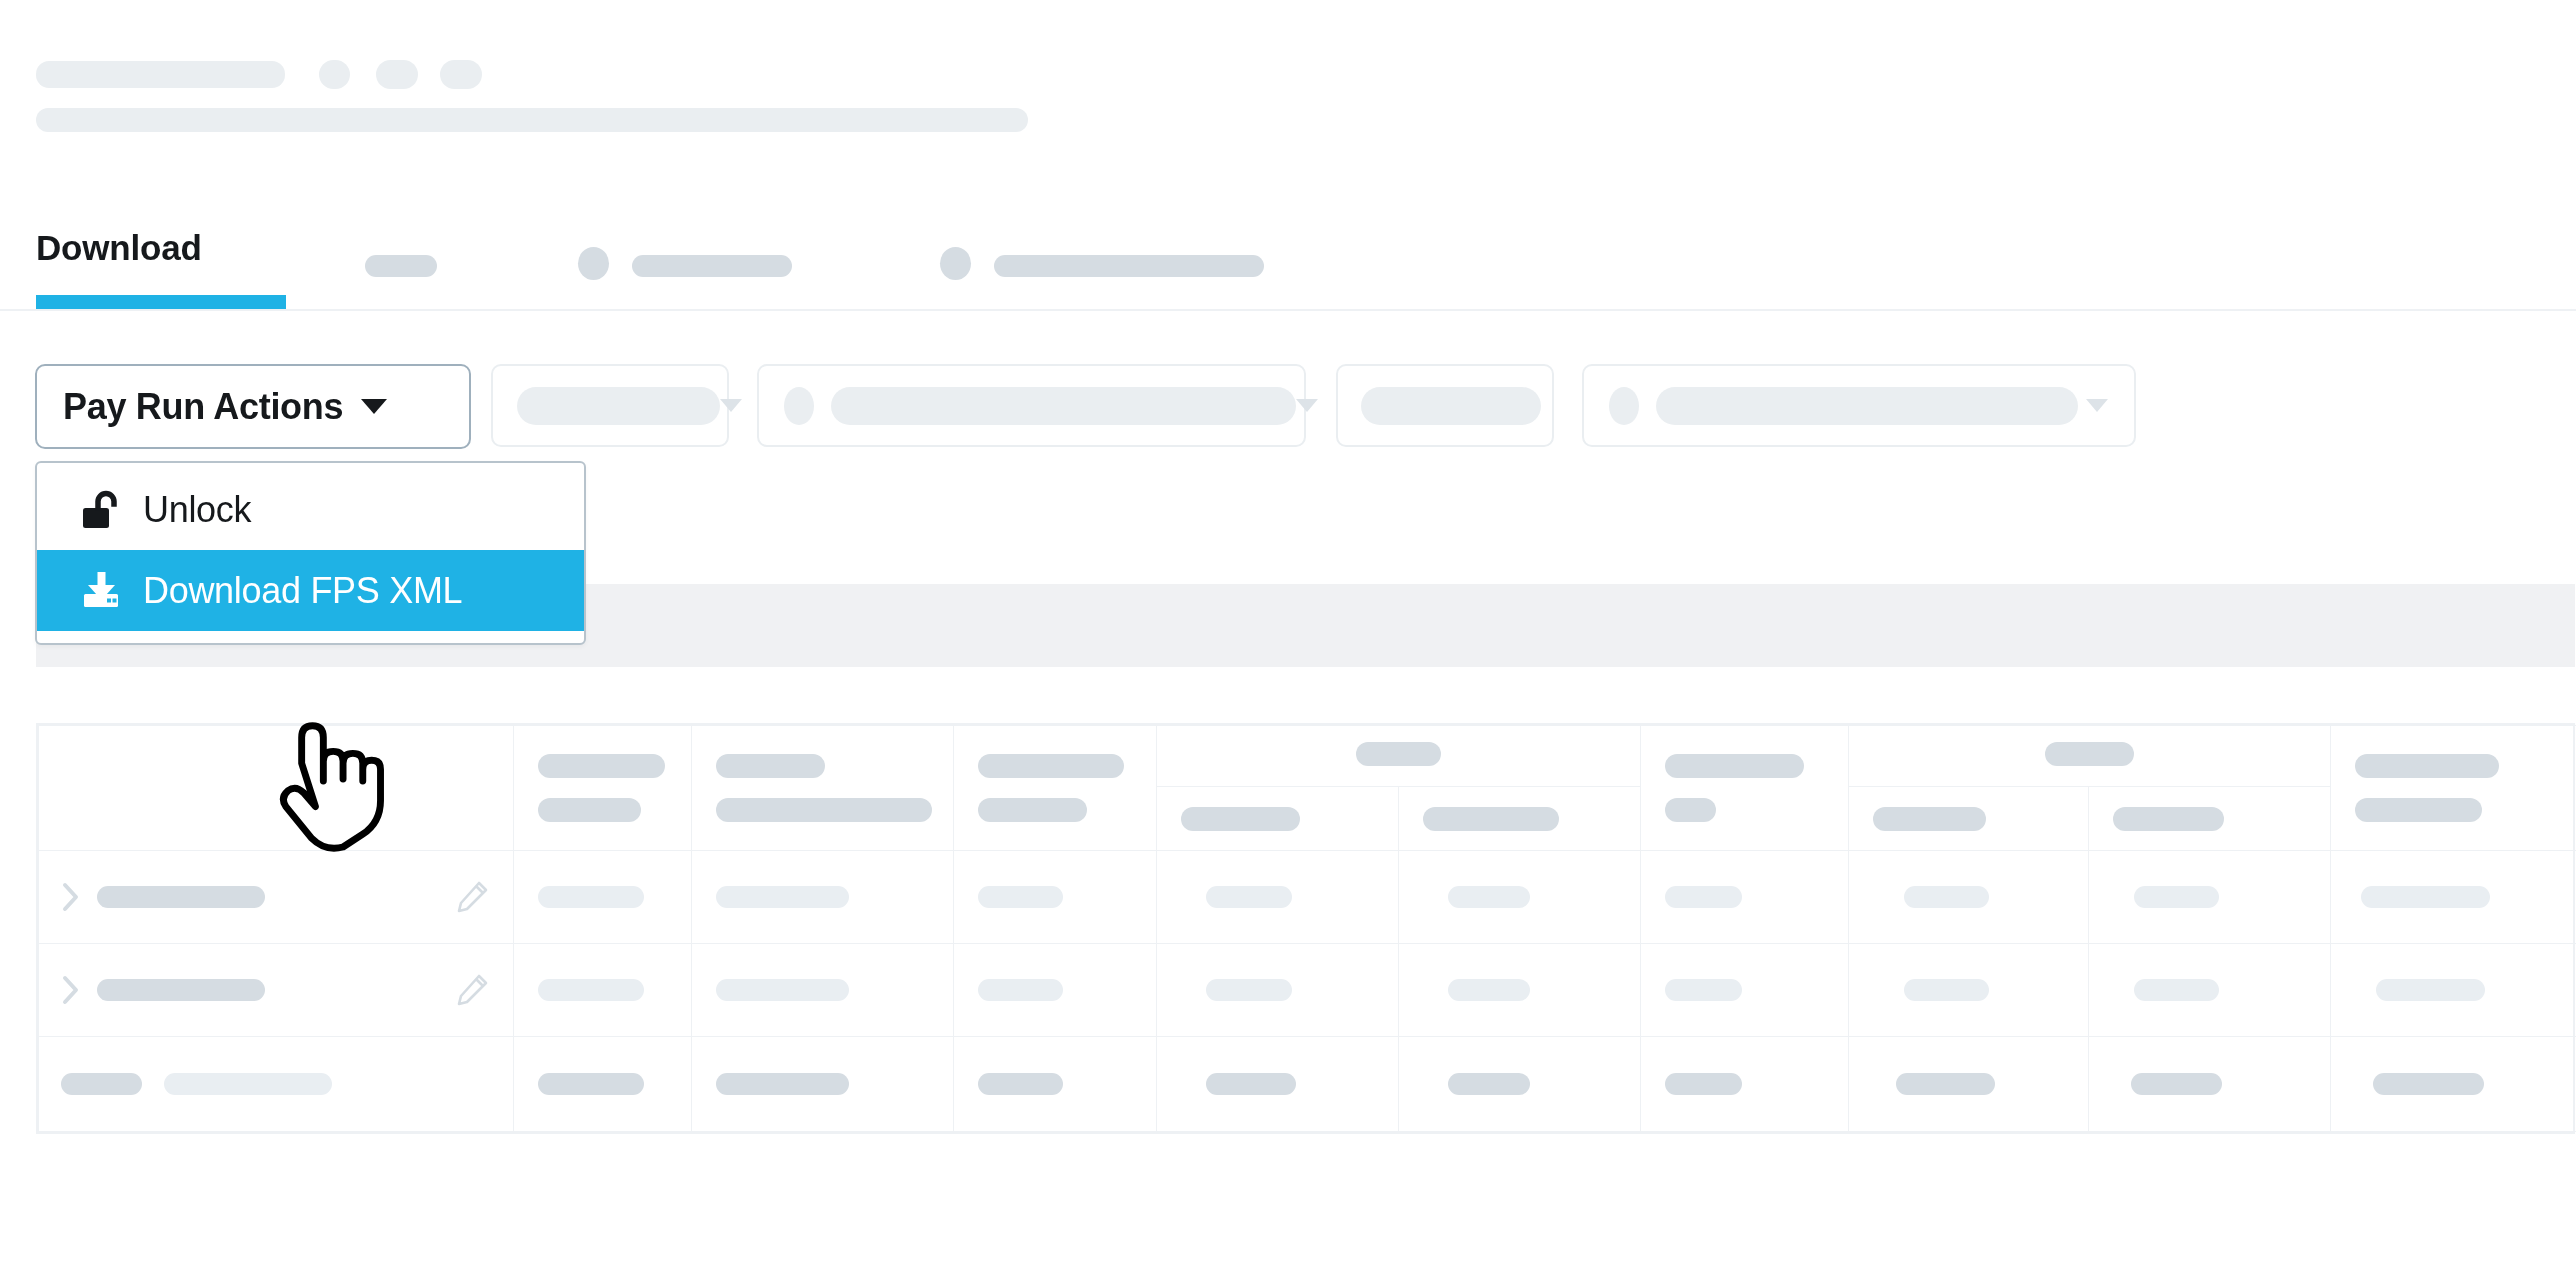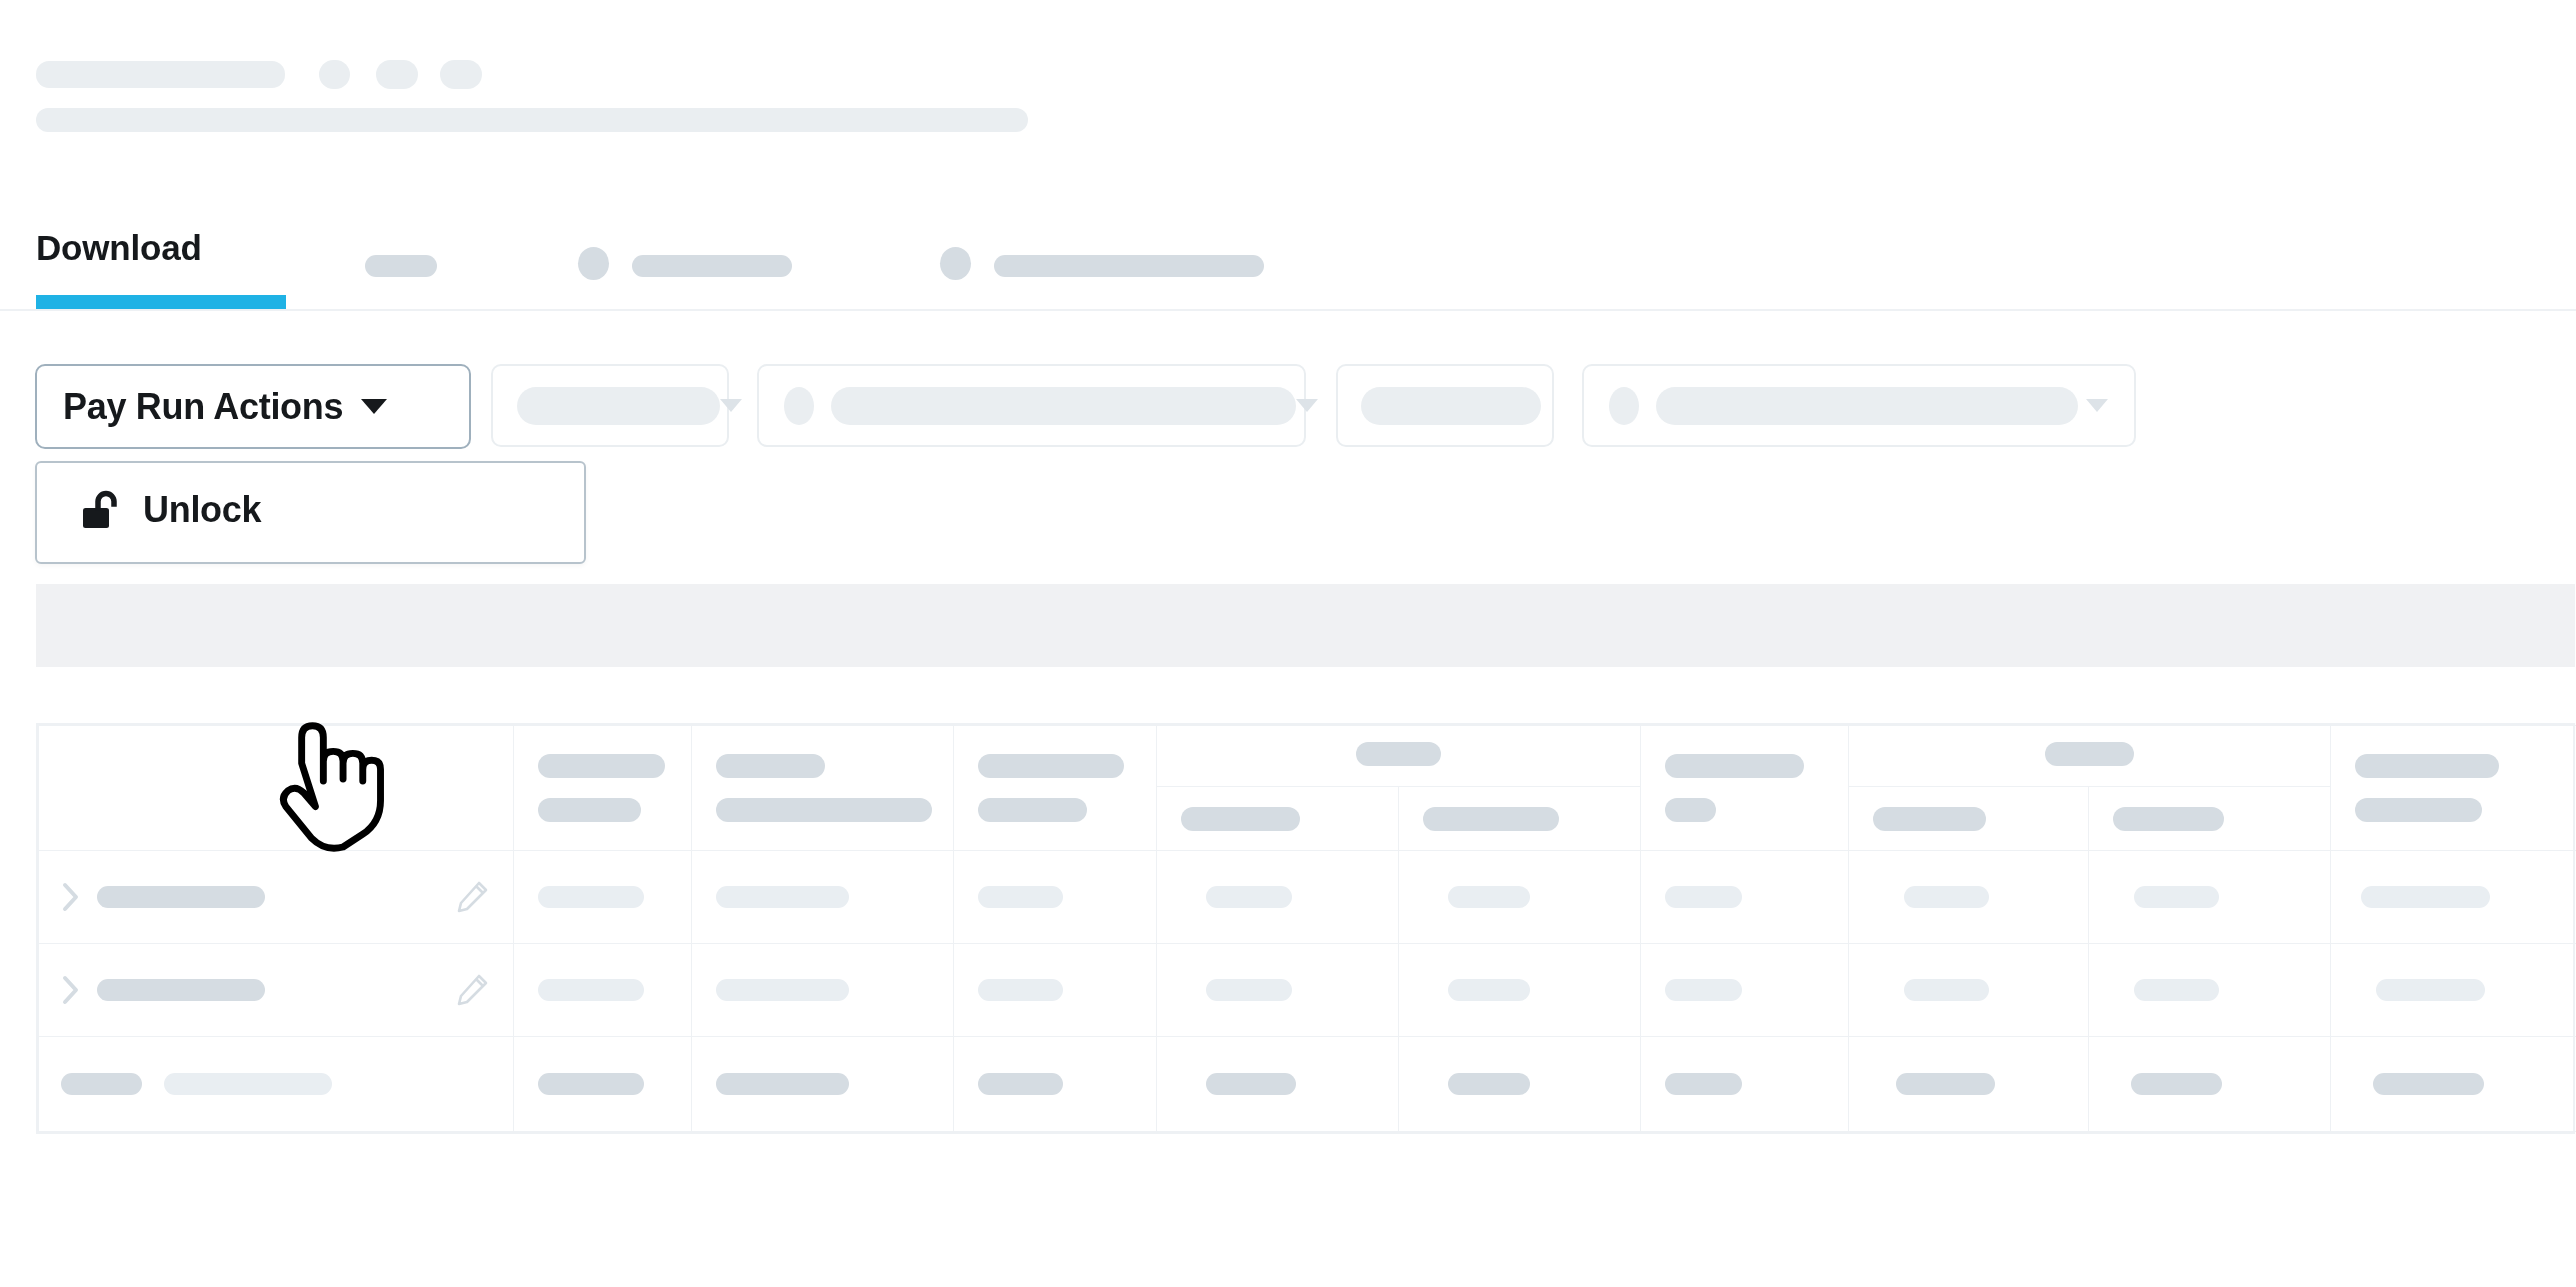--- a/index.html
+++ b/index.html
@@ -96,21 +96,21 @@
     width: 551px;
     background: #ffffff;
     border: 2px solid #b7c3cc; border-radius: 6px;
     z-index: 40;
     padding: 6px 0 12px 0;
     box-shadow: 0 2px 5px rgba(0,0,0,0.04);
   }
   .menu-item {
     display: flex; align-items: center;
     height: 81px; padding-left: 42px;
-    font-size: 36px; font-weight: 700; color: #16191c; letter-spacing: -0.3px;
+    font-size: 36px; font-weight: 400; color: #16191c; letter-spacing: -0.3px;
     cursor: pointer;
   }
   .menu-item.selected { background: #1fb2e5; color: #ffffff; }
   .menu-icon { width: 44px; height: 44px; flex: none; margin-right: 20px; display: flex; align-items: center; justify-content: center; }
   .menu-icon svg { display: block; }
 
   
   #pointer-cursor { position: absolute; left: 278px; top: 704px; z-index: 60; pointer-events: none; }
 
   
@@ -419,20 +419,32 @@
     <span class="menu-icon">
       <svg viewBox="0 0 44 44" width="44" height="44">
         <rect x="4" y="20" width="26" height="20" rx="2.5" fill="#16191c"></rect>
         <path d="M19 20 V13.5 a8 8 0 0 1 16 0 V16" fill="none" stroke="#16191c" stroke-width="5.5" stroke-linecap="square"></path>
       </svg>
     </span>
     <span>Unlock</span>
   </div>
 
 
+  <div class="menu-item selected">
+    <span class="menu-icon">
+      <svg viewBox="0 0 44 44" width="44" height="44">
+        <rect x="18.5" y="3" width="8" height="15" fill="#ffffff"></rect>
+        <path d="M9 16 L36 16 L22.5 31 Z" fill="#ffffff"></path>
+        <rect x="5" y="25" width="34" height="13" rx="1.5" fill="#ffffff"></rect>
+        <rect x="28" y="29.5" width="4" height="4" fill="#1fb2e5"></rect>
+        <rect x="33.5" y="29.5" width="4" height="4" fill="#1fb2e5"></rect>
+      </svg>
+    </span>
+    <span>Download FPS XML</span>
+  </div>
 </div>
 
 <div id="pointer-cursor">
   <svg width="138" height="148" viewBox="0 0 140 150">
     <path d="M24 60 L24 34 Q24 22 35 22 Q46 22 46 34 L46 78
              L46 58 Q46 48 56 48 Q66 48 66 58 L66 76
              L66 60 Q66 50 76 50 Q86 50 86 60 L86 78
              L86 66 Q86 57 95 57 Q104 57 104 66
              L104 98 Q104 120 86 132 L66 145
              Q48 150 34 136 L8 104 Q2 95 10 88 Q18 82 26 90 L38 104

